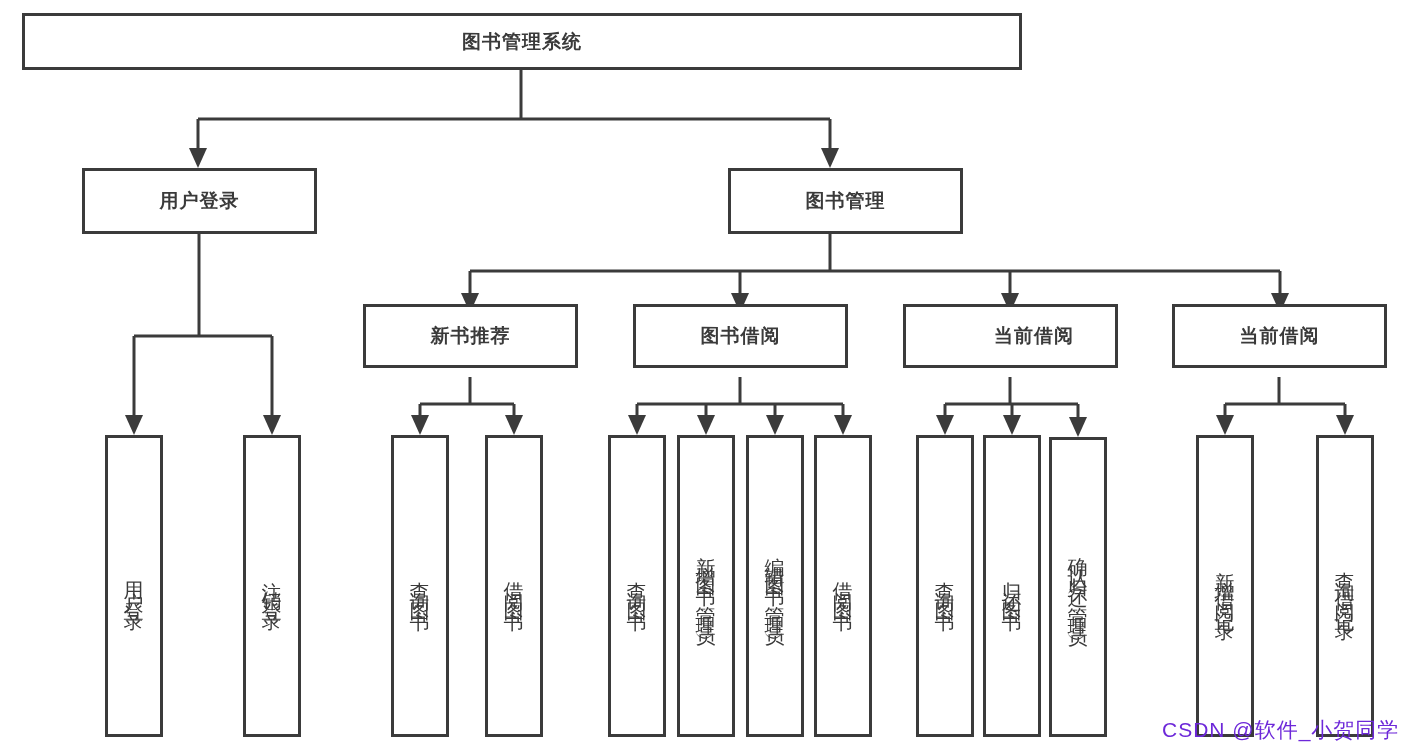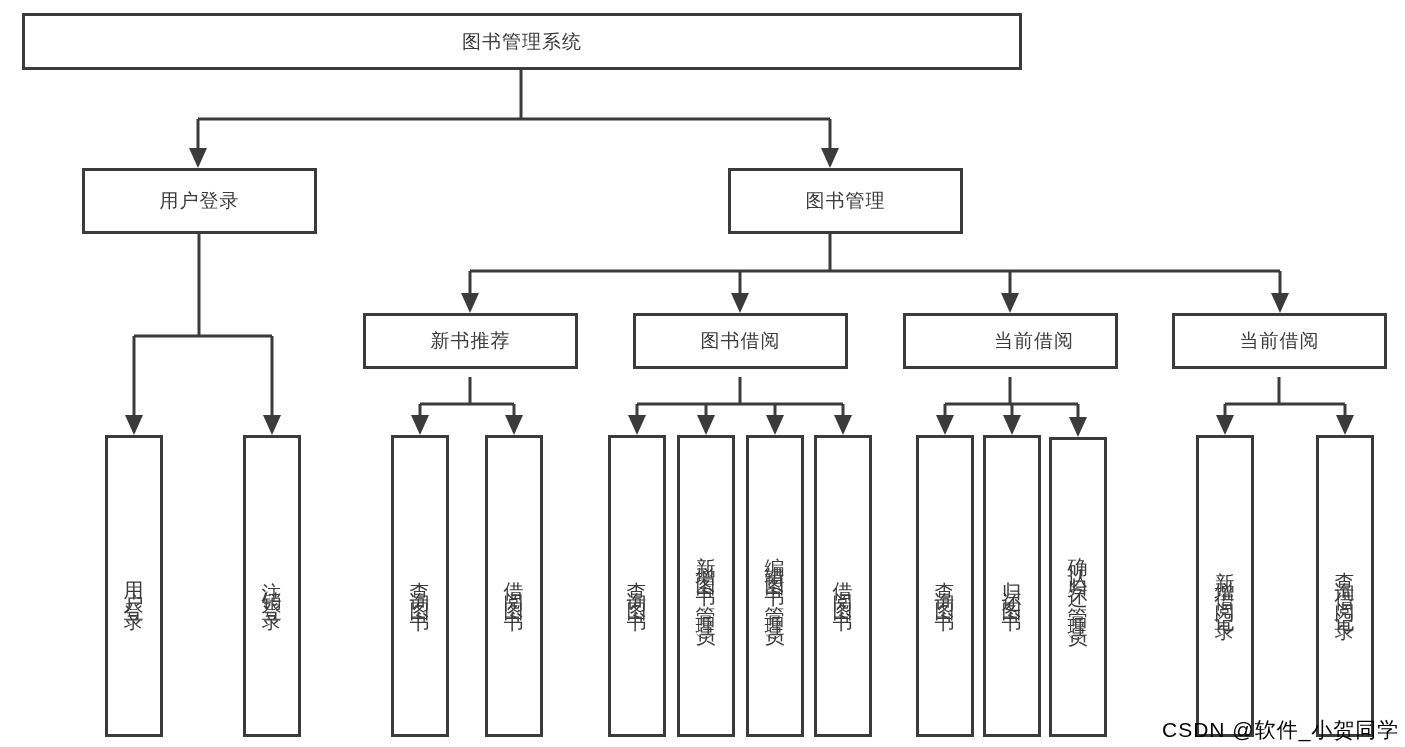--- a/index.html
+++ b/index.html
@@ -23,37 +23,37 @@
   .node {
     position: absolute;
     background: #ffffff;
     border: 3px solid #3b3b3b;
     display: flex;
     align-items: center;
     justify-content: center;
   }
   .hbox span {
     font-size: 19px;
-    font-weight: 400;
+    font-weight: 700;
     letter-spacing: 1px;
     white-space: nowrap;
   }
   .vbox span {
     writing-mode: vertical-rl;
     text-orientation: mixed;
     font-size: 20px;
     font-weight: 500;
     letter-spacing: 10px;
     line-height: 1;
   }
   
   .n-root      { left: 22px;   top: 13px;  width: 1000px; height: 57px; }
   .n-userlogin { left: 82px;   top: 168px; width: 235px;  height: 66px; }
   .n-bookmgmt  { left: 712px;  top: 168px; width: 235px;  height: 66px; margin-left: 16px; }
-  .lvl3        { top: 313px; width: 215px; height: 56px; text-align: center; }
+  .lvl3        { top: 304px; width: 215px; height: 64px; text-align: center; }
   .n-newbook   { left: 363px; }
   .n-borrow    { left: 633px; }
   .n-current   { left: 903px; padding-left: 47px; }
   .n-records   { left: 1172px; }
   .vbox        { top: 435px; width: 58px; height: 302px; }
   .v-login     { left: 105px; }
   .v-logout    { left: 243px; }
   .v-nb-query  { left: 391px; }
   .v-nb-borrow { left: 485px; }
   .v-bw-query  { left: 608px; }
@@ -64,21 +64,21 @@
   .v-cur-return{ left: 983px; }
   .v-cur-confirm{ left: 1049px; top: 437px; height: 300px; }
   .v-rec-add   { left: 1196px; }
   .v-rec-query { left: 1316px; }
   .watermark {
     position: absolute;
     left: 1162px;
     top: 716px;
     font-size: 21px;
     letter-spacing: 1px;
-    color: #000000;
+    color: #6d28d9;
     white-space: nowrap;
   }
 </style>
 </head>
 <body>
 
 <div class="canvas">
 
   <svg class="connectors" viewBox="0 0 1405 747" xmlns="http://www.w3.org/2000/svg" aria-hidden="true">
     <g stroke="#3b3b3b" stroke-width="3" fill="none">

